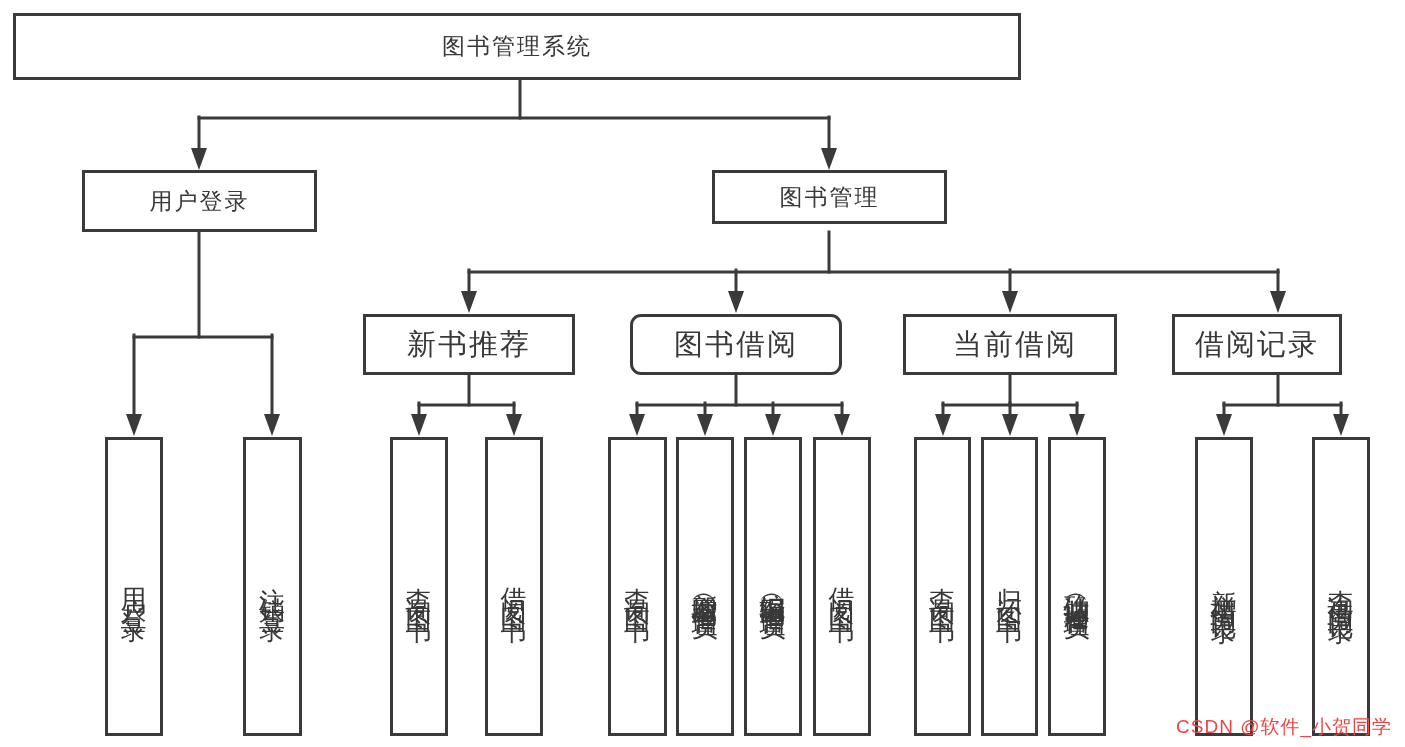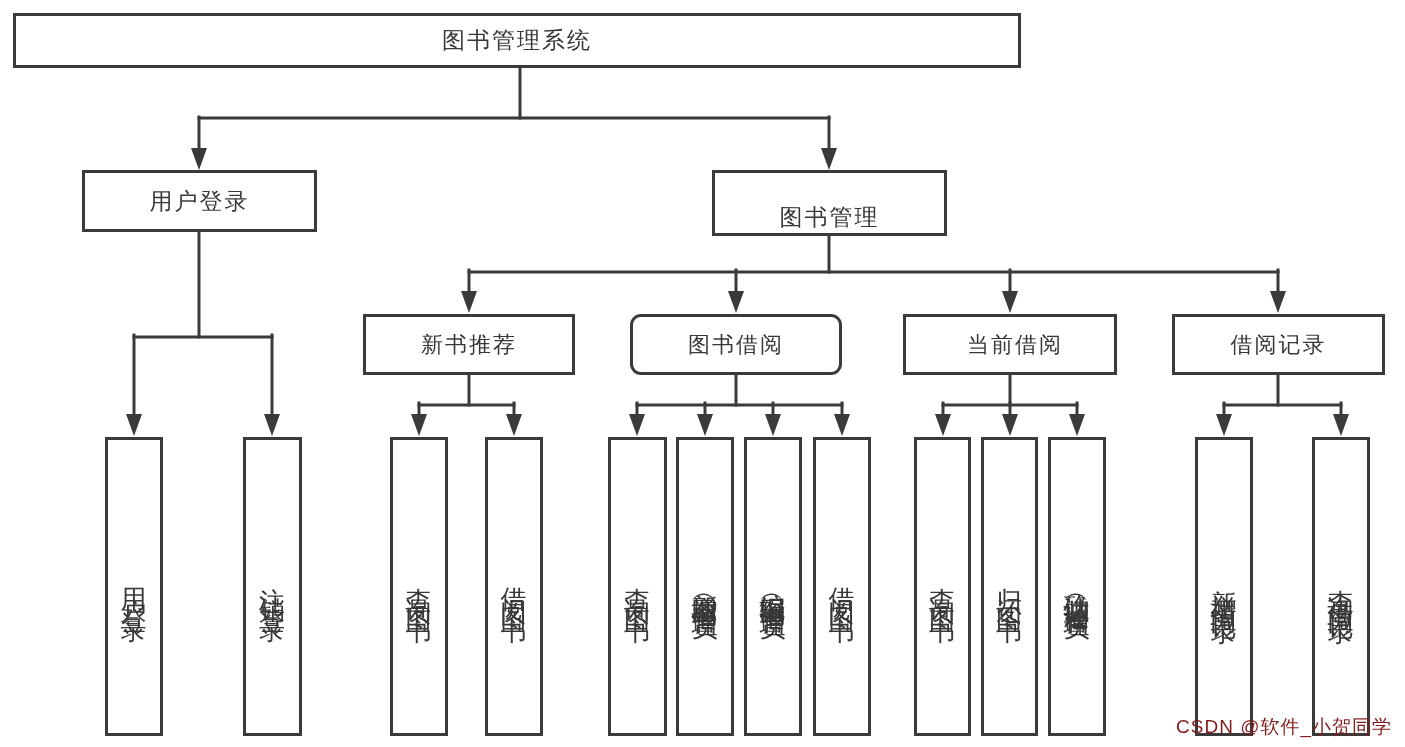--- a/index.html
+++ b/index.html
@@ -28,28 +28,28 @@
     border: 3px solid #3a3a3a;
     background: #ffffff;
     display: flex;
     align-items: center;
     justify-content: center;
     color: #383838;
     font-size: 23px;
     letter-spacing: 2px;
     white-space: nowrap;
   }
-  .hnode.root { left: 13px; top: 13px; width: 1008px; height: 55px; font-family: Liberation Mono, monospace; }
+  .hnode.root { left: 13px; top: 13px; width: 1008px; height: 67px; font-family: Liberation Mono, monospace; }
   .hnode.l2a  { left: 82px;  top: 170px; width: 235px; height: 62px; }
-  .hnode.l2b  { left: 712px; top: 170px; width: 235px; height: 66px; align-items: flex-end; }
-  .hnode.l3   { top: 314px; height: 61px; font-size: 22px; }
+  .hnode.l2b  { left: 712px; top: 170px; width: 235px; height: 54px; }
+  .hnode.l3   { top: 314px; height: 61px; font-size: 29px; }
   .hnode.l3a  { left: 363px;  width: 212px; }
   .hnode.l3b  { left: 630px;  width: 212px; border-radius: 11px; }
   .hnode.l3c  { left: 903px;  width: 214px; padding-left: 10px; }
-  .hnode.l3d  { left: 1172px; width: 213px; }
+  .hnode.l3d  { left: 1172px; width: 170px; }
   .leaf {
     position: absolute;
     top: 437px;
     height: 299px;
     box-sizing: border-box;
     border: 3px solid #3a3a3a;
     background: #ffffff;
     display: flex;
     align-items: center;
     justify-content: center;
@@ -74,21 +74,21 @@
   .leaf.f9  { left: 914px;  width: 57px; }
   .leaf.f10 { left: 981px;  width: 57px; }
   .leaf.f11 { left: 1048px; width: 58px; }
   .leaf.f12 { left: 1195px; width: 58px; }
   .leaf.f13 { left: 1312px; width: 58px; }
   .watermark {
     position: absolute;
     right: 13px;
     top: 714px;
     font-size: 19px;
-    color: #7f1d1d;
+    color: #ef4444;
     letter-spacing: 1px;
     white-space: nowrap;
   }
 </style>
 </head>
 <body>
 
 <div class="canvas">
 
   <svg class="connectors" viewBox="0 0 1405 747">

